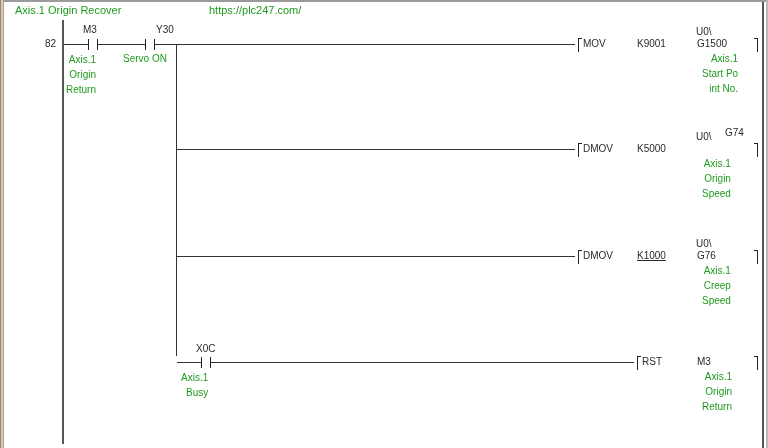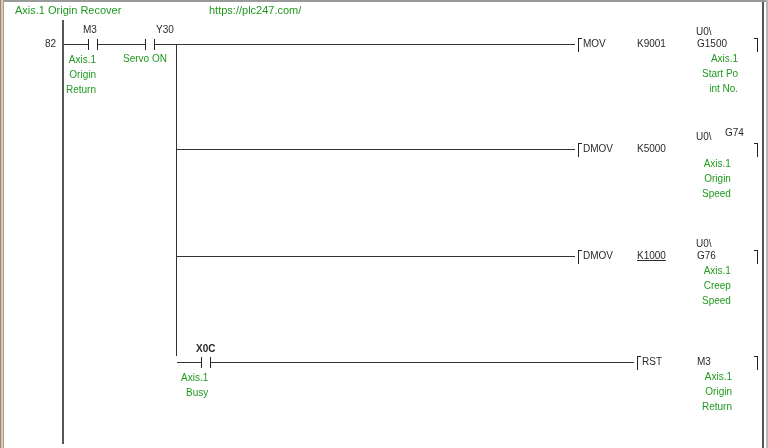--- a/index.html
+++ b/index.html
@@ -115,21 +115,21 @@
   <span class="abs black label" style="left:637px; top:249px;text-decoration:underline;">K1000</span>
   <span class="abs black label" style="left:696px; top:237px;">U0\</span>
   <span class="abs black label" style="left:697px; top:249px;">G76</span>
   <span class="abs green label multi" style="left:702px; top:263px;">Axis.1
 Creep
 Speed</span>
   <div class="bracket-r" style="left:754px; top:250px;"></div>
 
   <div class="hline" style="left:177px; top:362px; width:24px;"></div>
   <div class="contact" style="left:201px; top:357px;"></div>
-  <span class="abs black label" style="left:196px; top:342px;font-weight:bold;">X0C</span>
+  <span class="abs black label" style="left:196px; top:342px;">X0C</span>
   <span class="abs green label multi" style="left:181px; top:370px;">Axis.1
 Busy</span>
   <div class="hline" style="left:211px; top:362px; width:423px;"></div>
 
   <div class="bracket-l" style="left:637px; top:356px;"></div>
   <span class="abs black label" style="left:642px; top:355px;">RST</span>
   <span class="abs black label" style="left:697px; top:355px;">M3</span>
   <span class="abs green label multi" style="left:702px; top:369px;">Axis.1
 Origin
 Return</span>

